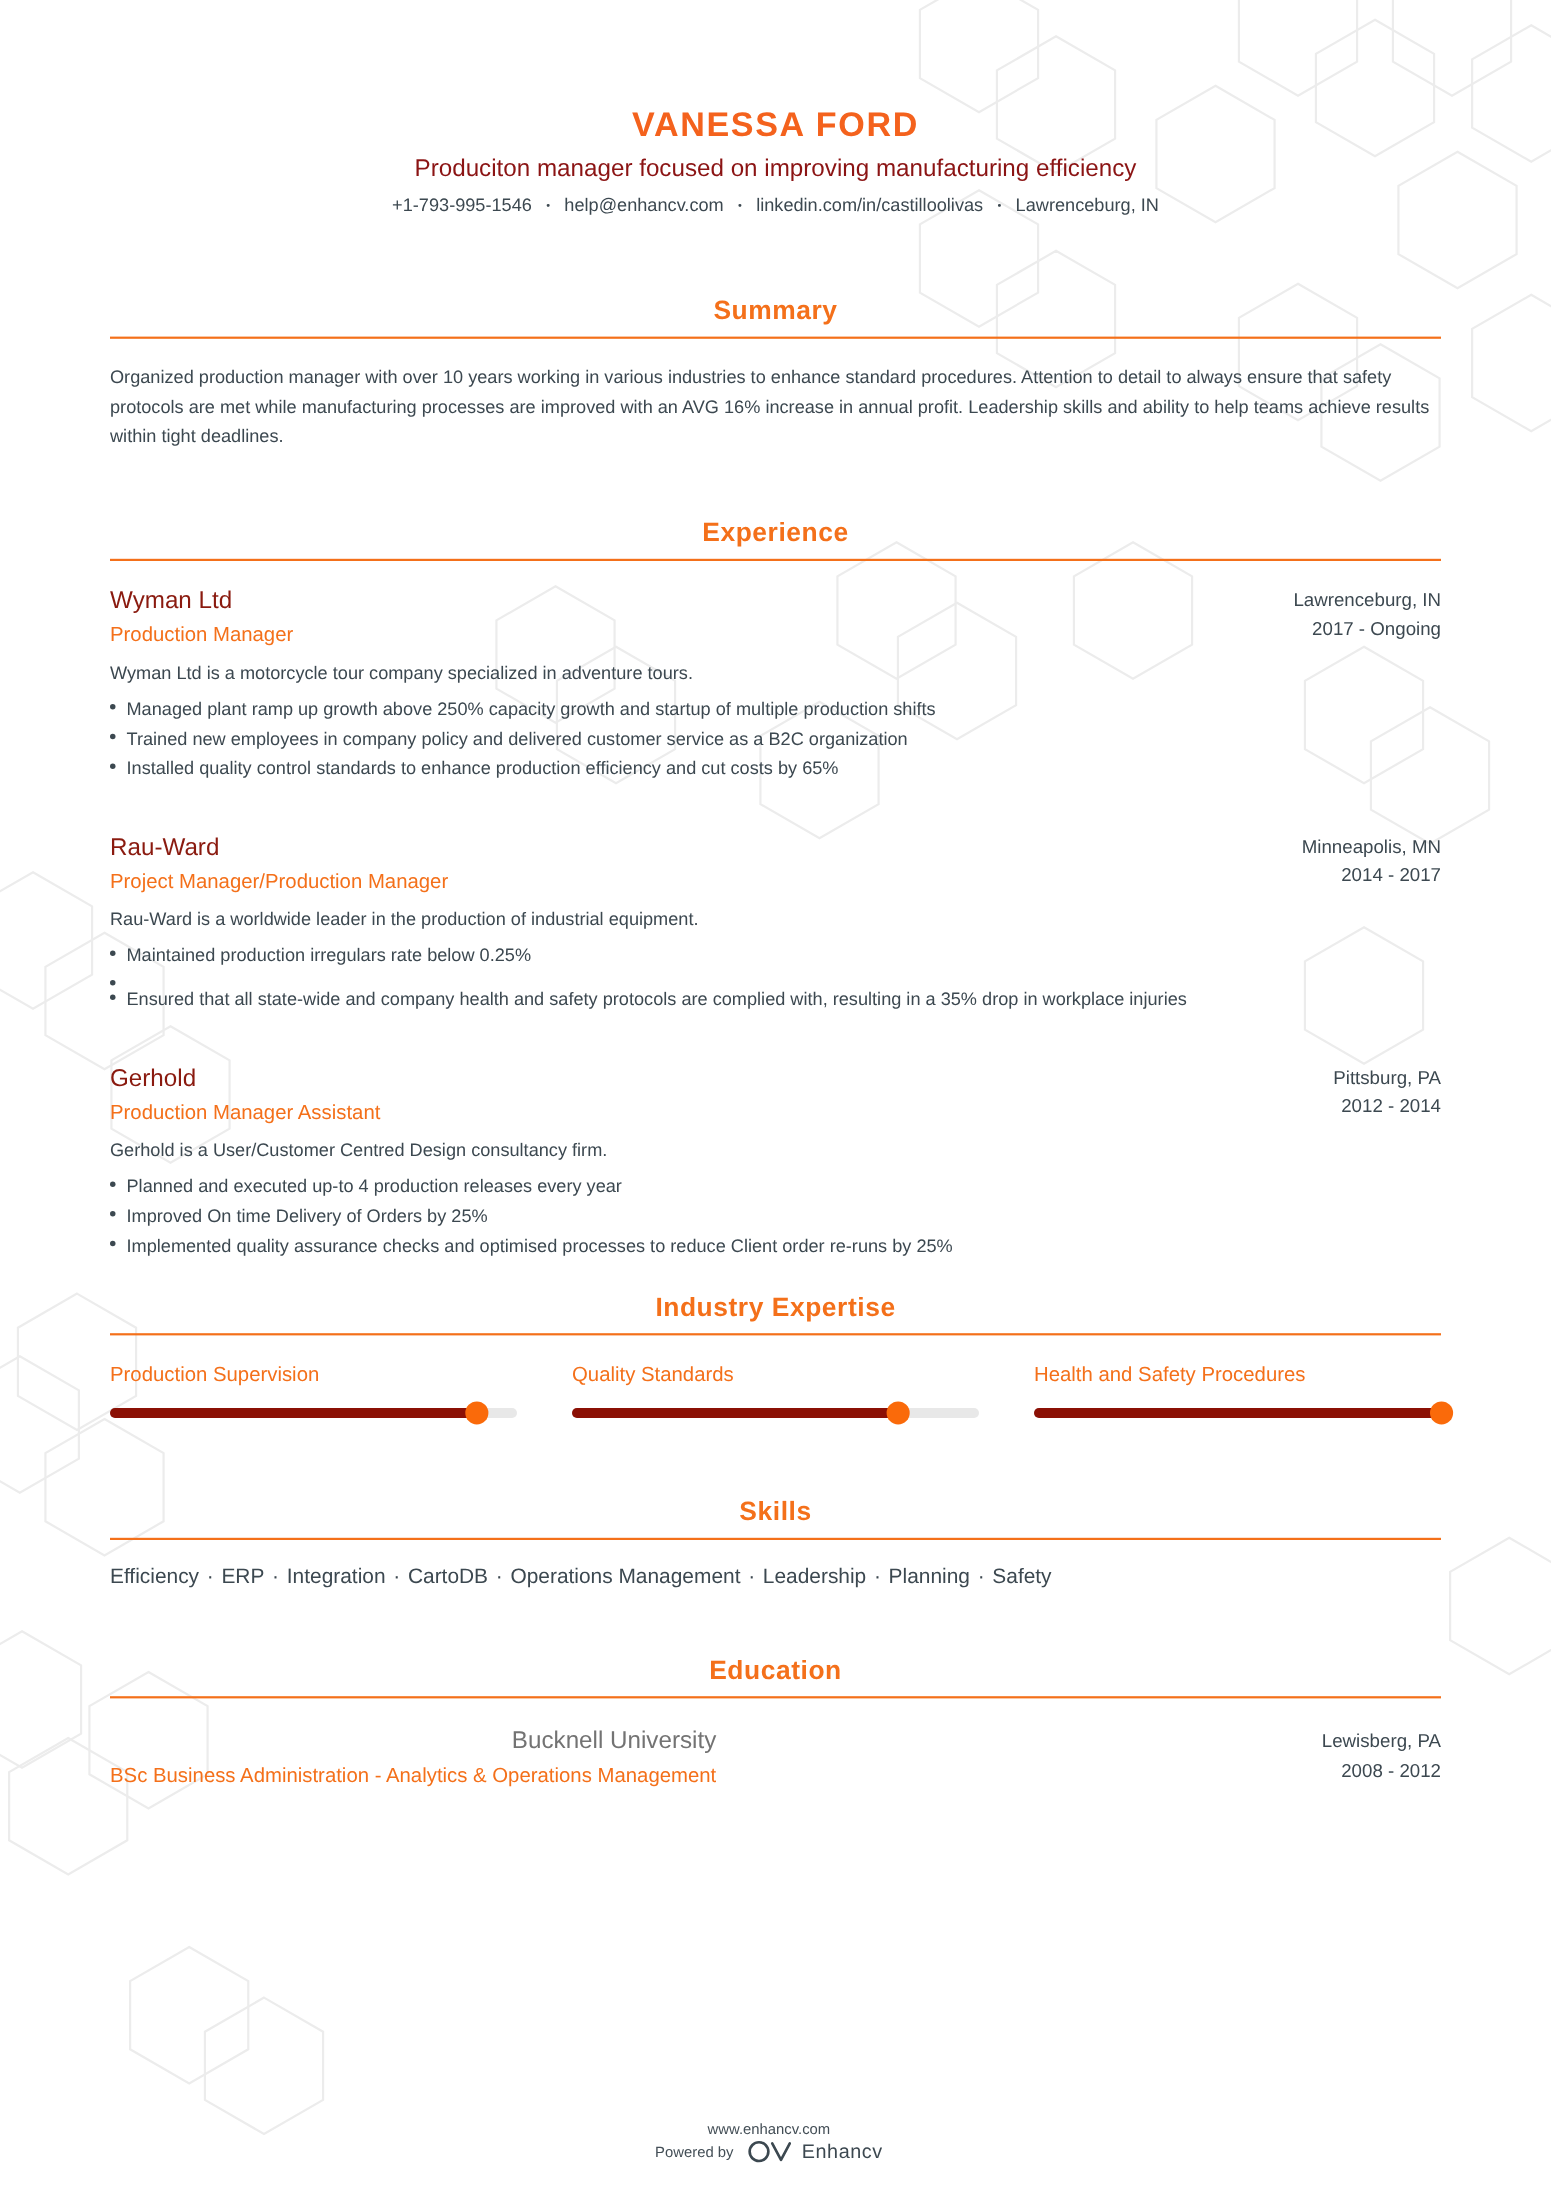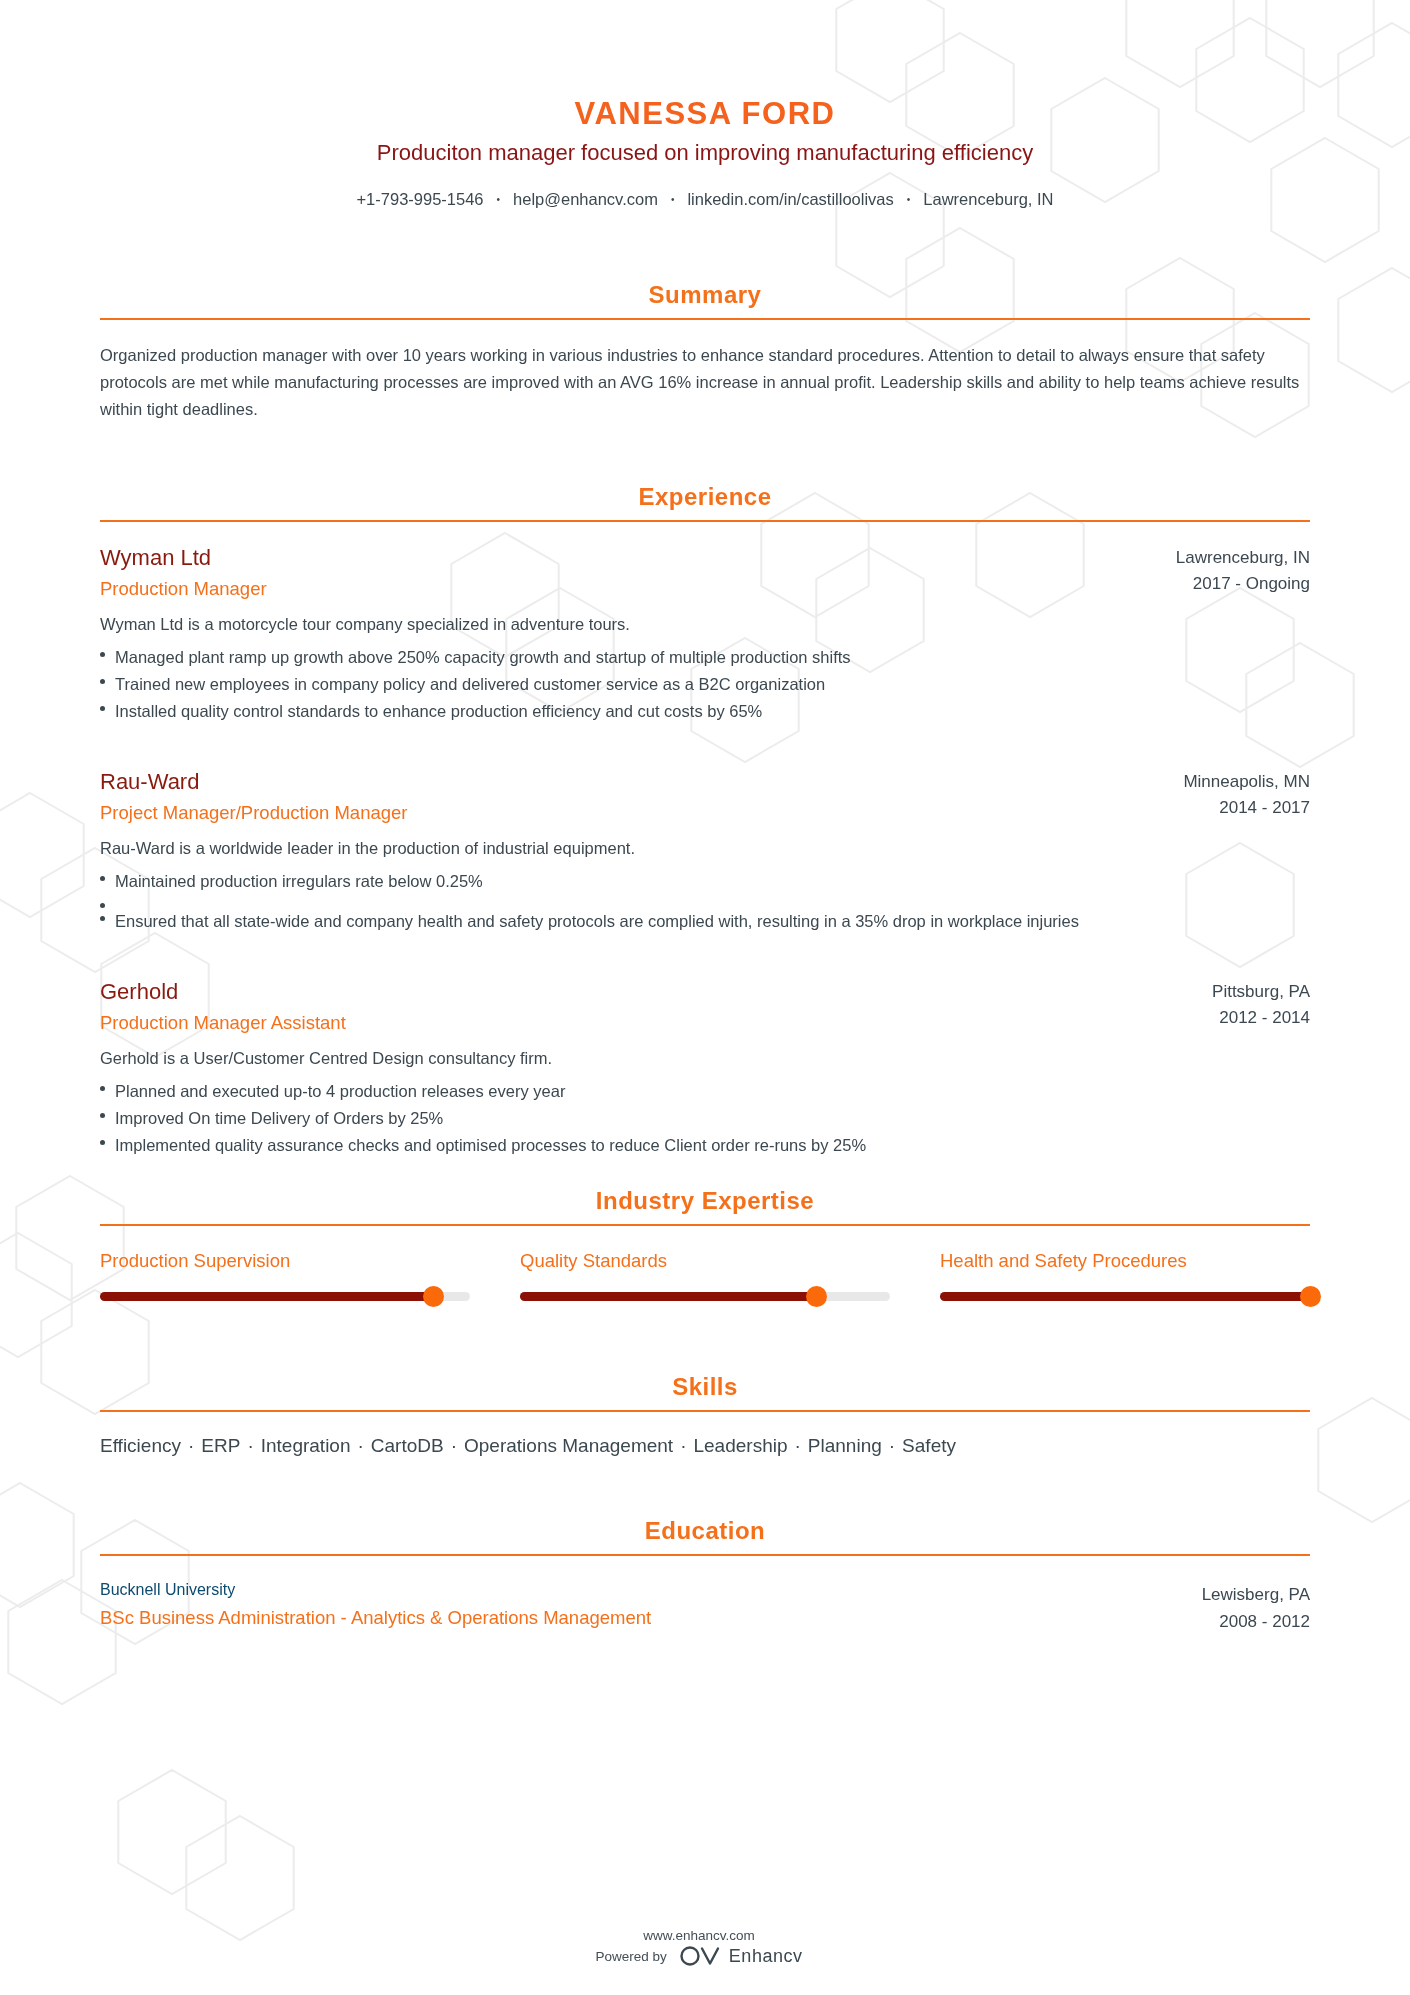--- a/index.html
+++ b/index.html
@@ -11,21 +11,21 @@
     color: #3C4850;
   }
   
   .hex-bg { position: absolute; inset: 0; z-index: 0; }
   .page { position: relative; z-index: 1; padding: 0 100px; }
 
   
   .header { text-align: center; padding-top: 96px; }
   .name { font-size: 31px; font-weight: bold; letter-spacing: 1.5px; color: #F4621D; }
   .tagline { font-size: 22px; color: #8B1414; margin-top: 8px; }
-  .contact-row { display: flex; justify-content: center; align-items: center; gap: 13px; margin-top: 24px; font-size: 16.5px; color: #3C4850; }
+  .contact-row { display: flex; justify-content: center; align-items: center; gap: 13px; margin-top: 12px; font-size: 16.5px; color: #3C4850; }
   .contact-sep { font-size: 10px; color: #3C4850; }
 
   
   .section-heading { text-align: center; color: #F4701A; font-size: 24px; letter-spacing: 0.5px; }
   .section-rule { border: none; border-top: 2px solid #F4701A; margin-top: 9px; }
 
   .summary-section { margin-top: 72px; }
   .summary-text { margin-top: 22px; font-size: 16.5px; line-height: 27px; color: #3C4850; }
 
   .experience-section { margin-top: 60px; }
@@ -47,21 +47,21 @@
   .slider-track { position: absolute; left: 0; right: 0; top: 7px; height: 9px; border-radius: 5px; background: #E8E8E8; }
   .slider-fill { position: absolute; left: 0; top: 7px; height: 9px; border-radius: 5px; background: #8B1005; }
   .slider-knob { position: absolute; top: 1px; width: 21px; height: 21px; border-radius: 50%; background: #FA6A0A; }
 
   .skills-section { margin-top: 66px; }
   .skills-line { margin-top: 23px; font-size: 19px; color: #3C4850; }
   .skill-sep { padding: 0 7px; }
 
   .education-section { margin-top: 60px; }
   .edu-entry { margin-top: 25px; display: flex; justify-content: space-between; align-items: flex-start; }
-  .school { font-size: 16px; color: #0c4a6e; }
+  .school { font-size: 22px; color: #737373; text-align: right; }
   .degree { font-size: 18.5px; color: #F4701A; margin-top: 8px; }
   .edu-right { text-align: right; font-size: 17px; color: #3C4850; line-height: 27px; }
 
   .footer { position: absolute; z-index: 1; left: 98px; right: 110px; bottom: 26px; display: flex; justify-content: space-between; align-items: center; flex-direction: column; }
   .footer-site { font-size: 13.5px; color: #434E56; }
   .footer-right { display: flex; align-items: center; gap: 12px; }
   .powered-by { font-size: 13.5px; color: #434E56; }
   .brand-lockup { display: flex; align-items: center; gap: 8px; }
   .brand-name { font-size: 18px; color: #3C4850; letter-spacing: 0.5px; }
 </style>

